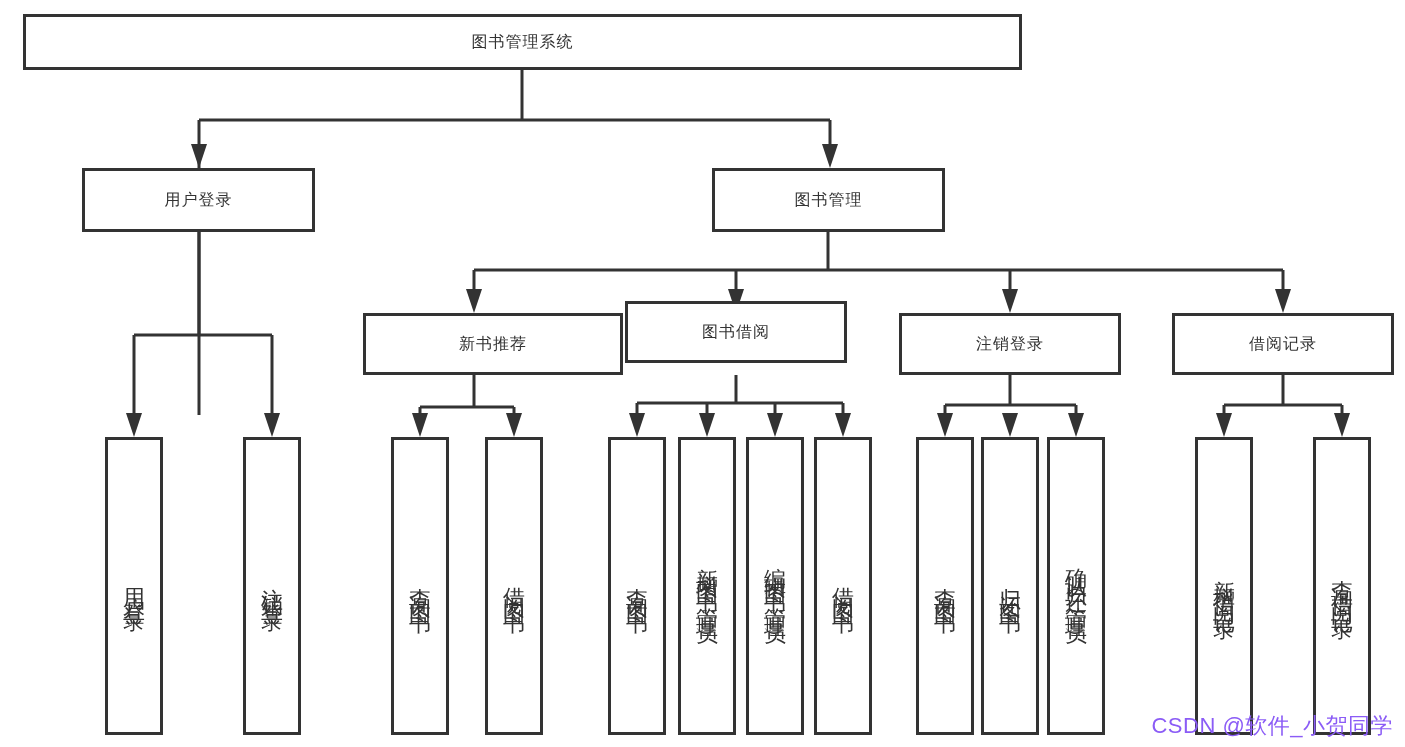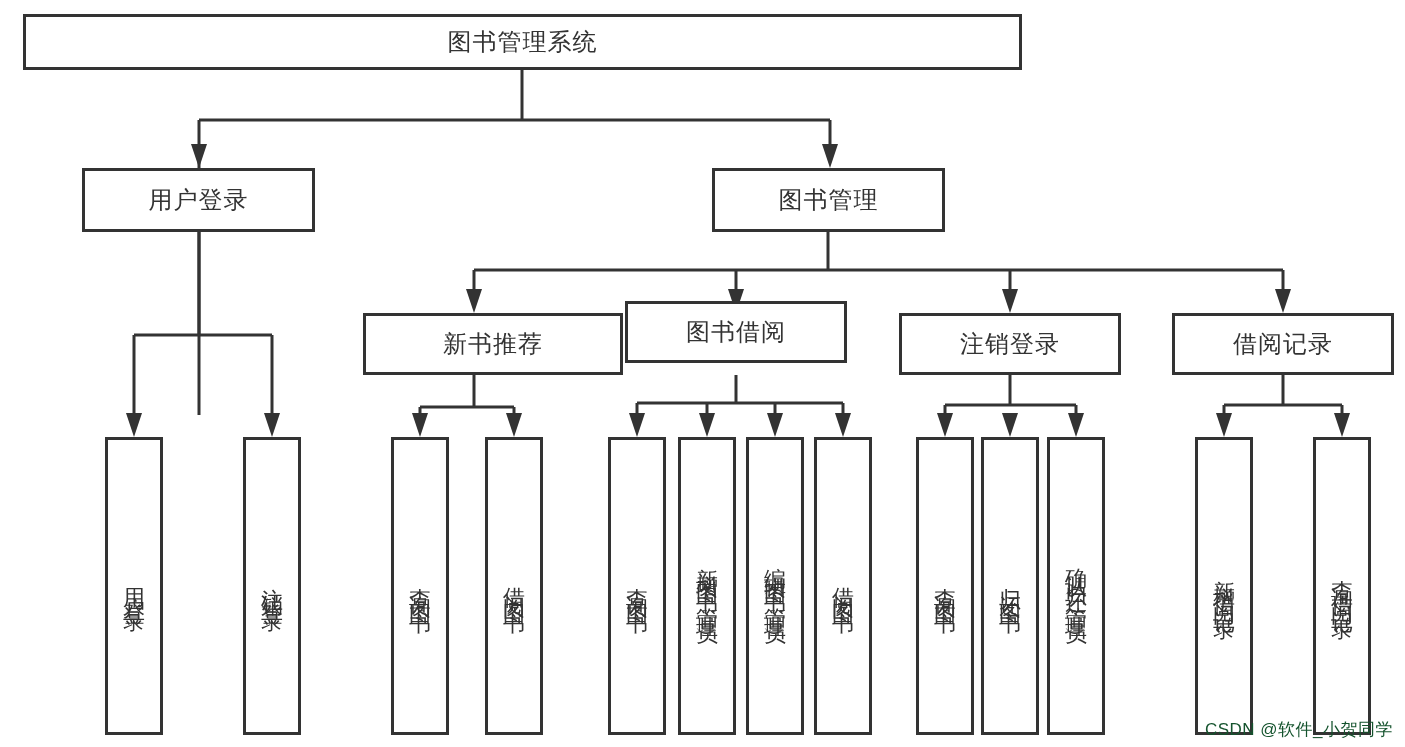--- a/index.html
+++ b/index.html
@@ -16,39 +16,39 @@
     position:absolute;
     box-sizing:border-box;
     border:3px solid #333333;
     background:#ffffff;
     display:flex;
     align-items:center;
     justify-content:center;
     text-align:center;
   }
   .root-box span,.h-box span{
-    font-size:24px;
+    font-size:16px;
     letter-spacing:1px;
     color:#333333;
     white-space:nowrap;
   }
   .leaf span{
     writing-mode:vertical-rl;
     text-orientation:mixed;
     font-size:22px;
     letter-spacing:8px;
     line-height:1;
     color:#333333;
   }
   .watermark{
     position:absolute;
     right:12px;
     bottom:6px;
-    font-size:17px;
-    color:#14532d;
+    font-size:22px;
+    color:#8b5cf6;
     letter-spacing:0.5px;
     white-space:nowrap;
   }
 </style>
 </head>
 <body>
 
 <div id="stage">
 
   <svg id="wires" viewBox="0 0 1405 747" xmlns="http://www.w3.org/2000/svg" fill="none" stroke="#333333" stroke-width="3">

